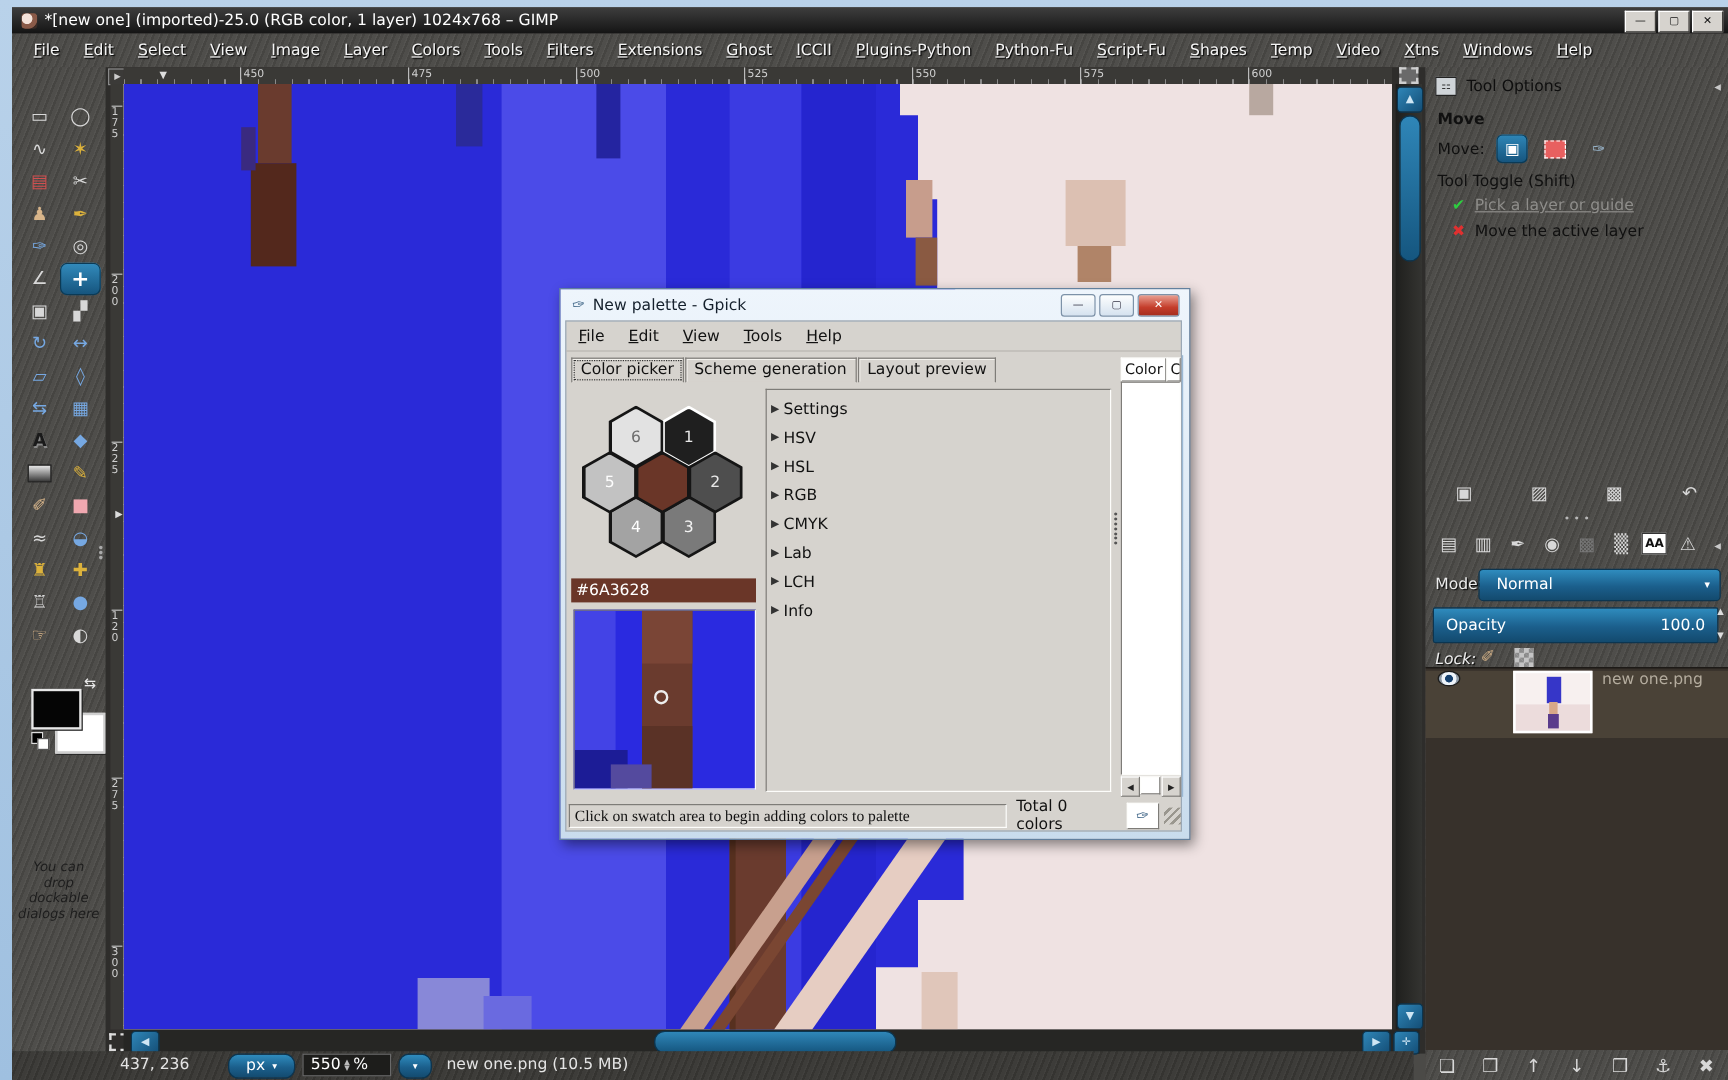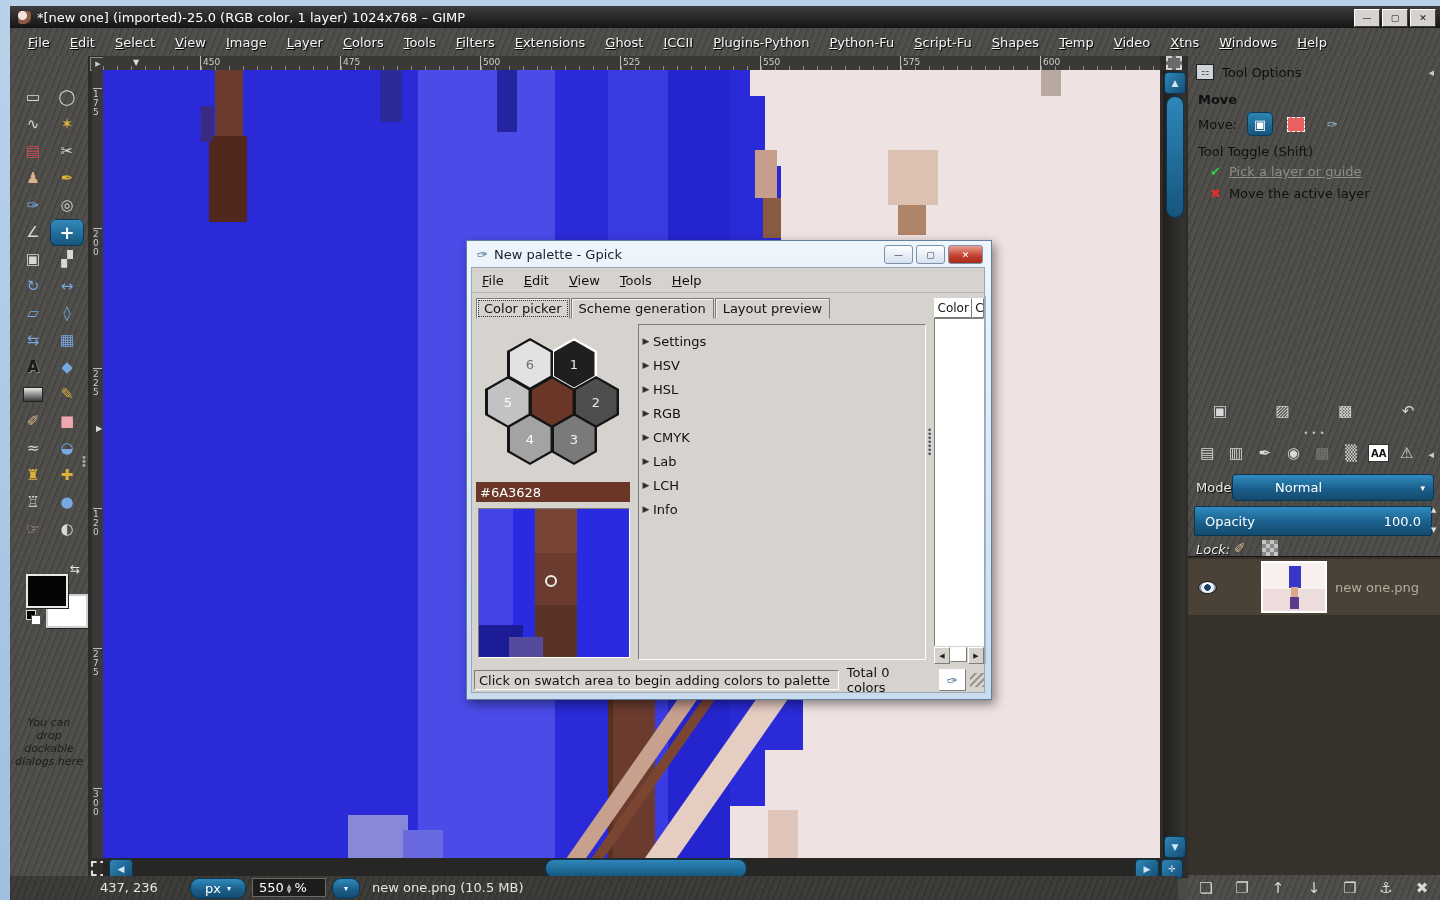--- a/index.html
+++ b/index.html
@@ -75,21 +75,21 @@
   .dock-label-light{color:#ececec;text-shadow:1px 1px 1px #000;}
   .opt-btn{width:26px;height:24px;border-radius:5px;display:flex;align-items:center;justify-content:center;}
   .opt-btn.sel{background:linear-gradient(#2f87b8,#15537c);box-shadow:inset 0 0 0 1px #0c3a55;color:#fff;}
   .red-dash{width:16px;height:13px;background:#e86060;border:1px dashed #fff;}
   .blue-ui{background:linear-gradient(#2f8cbe,#1b5f8c 55%,#134a6e);color:#fff;border:1px solid #0c3550;}
   .checker{background-image:linear-gradient(45deg,#8a8a8a 25%,transparent 25%,transparent 75%,#8a8a8a 75%),
     linear-gradient(45deg,#8a8a8a 25%,#c4c4c4 25%,#c4c4c4 75%,#8a8a8a 75%);background-size:8px 8px;background-position:0 0,4px 4px;}
   .eye{width:17px;height:11px;border-radius:50%;border:1px solid #1c1c1c;
     background:radial-gradient(circle at 50% 50%,#15406e 0 3px,#eef4fa 3.5px 6px,#8e9aa6 6.5px);}
   .layers-area{left:0;top:500px;width:252px;height:318px;background:#37312b;border-top:1px solid #171512;}
-  .layer-row{left:0;top:2px;width:252px;height:56px;background:#4a4237;display:flex;align-items:center;}
+  .layer-row{left:0;top:2px;width:252px;height:56px;background:#4a4237;display:flex;align-items:flex-start;}
   .thumb{position:relative;width:62px;height:48px;background:#f7f0ef;border:2px solid #fff;overflow:hidden;}
   .dicon{color:#d8d8d8;font-size:15px;display:flex;align-items:center;justify-content:center;width:24px;height:22px;}
   .fonts-tile{background:#fff;color:#111;font-size:10px;font-weight:bold;border:1px solid #333;width:20px;height:16px;
     display:flex;align-items:center;justify-content:center;}
   
   .statusbar{left:0;top:870px;width:1168px;height:24px;color:#e4e4e4;}
   .zoombox{background:#1d1d1b;border:1px solid #6a6a6a;color:#fff;display:flex;align-items:center;}
   
   .gpick{left:466px;top:240px;width:524px;height:458px;z-index:20;
     background:linear-gradient(#eef5fc,#c9dced);border:1px solid #62809e;box-shadow:3px 4px 10px rgba(0,0,0,.45);}
@@ -399,21 +399,21 @@
         <span class="dicon">◉</span>
         <span class="dicon" style="color:#777;">▩</span>
         <span class="dicon g-tan">▒</span>
         <span class="fonts-tile">AA</span>
         <span class="dicon g-red">⚠</span>
       </div>
       <span class="abs" style="right:6px;top:392px;color:#c8c8c8;font-size:11px;">◂</span>
 
       <div class="abs dock-label-light" style="left:8px;top:424px;">Mode:</div>
       <div class="abs blue-ui" style="left:44px;top:418px;width:200px;height:25px;border-radius:4px;display:flex;align-items:center;">
-        <span style="padding-left:14px;margin-left:28px;">Normal</span>
+        <span style="padding-left:14px;">Normal</span>
         <span style="position:absolute;right:8px;font-size:9px;">▾</span>
       </div>
 
       <div class="abs blue-ui" style="left:6px;top:450px;width:236px;height:28px;display:flex;align-items:center;border-radius:2px;">
         <span style="padding-left:10px;">Opacity</span>
         <span style="position:absolute;right:10px;">100.0</span>
       </div>
       <div class="abs" style="left:243px;top:450px;width:9px;height:28px;display:flex;flex-direction:column;justify-content:space-between;color:#ddd;font-size:7px;">
         <span>▲</span>
           <span>▼</span>
@@ -587,21 +587,21 @@
         <div class="sunken" style="width:48px;height:326px;background:#fff;"></div>
         <div style="display:flex;margin-top:1px;">
           <span class="gp-scroll-btn">◀</span>
           <span class="raised" style="width:16px;height:13px;"></span>
           <span class="gp-scroll-btn" style="margin-left:1px;">▶</span>
         </div>
       </div>
       <div class="abs" style="left:513px;top:28px;width:0px;height:368px;border-left:1px solid #9ab8d4;"></div>
 
       <div class="abs" style="left:2px;top:400px;width:510px;height:24px;display:flex;align-items:center;">
-        <span class="sunken" style="width:372px;height:20px;display:flex;align-items:center;padding-left:4px;box-sizing:border-box;color:#111;">Click on swatch area to begin adding colors to palette</span>
+        <span class="sunken" style="width:372px;height:20px;display:flex;align-items:center;padding-left:4px;box-sizing:border-box;color:#111;font-family:Liberation Serif, serif;">Click on swatch area to begin adding colors to palette</span>
         <span style="margin-left:8px;color:#111;">Total 0 colors</span>
         <span class="raised" style="margin-left:8px;width:26px;height:20px;display:flex;align-items:center;justify-content:center;color:#4a6e8e;transform:none;">
             <span style="transform:rotate(-10deg);">✑</span>
           </span>
         <span class="grip" style="margin-left:4px;"></span>
       </div>
     </div>
   </div>
 
 </div>

